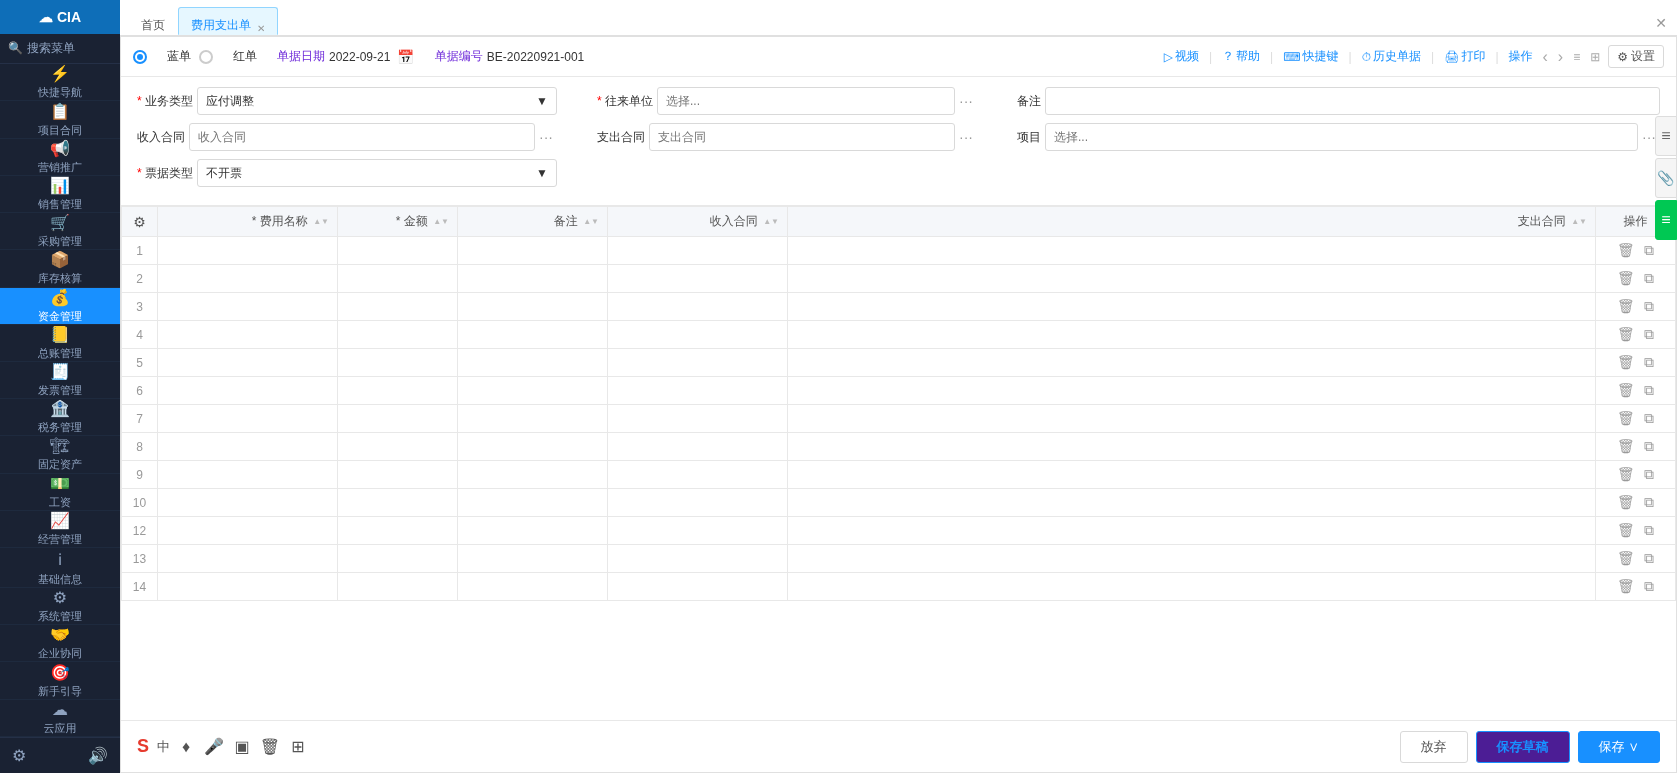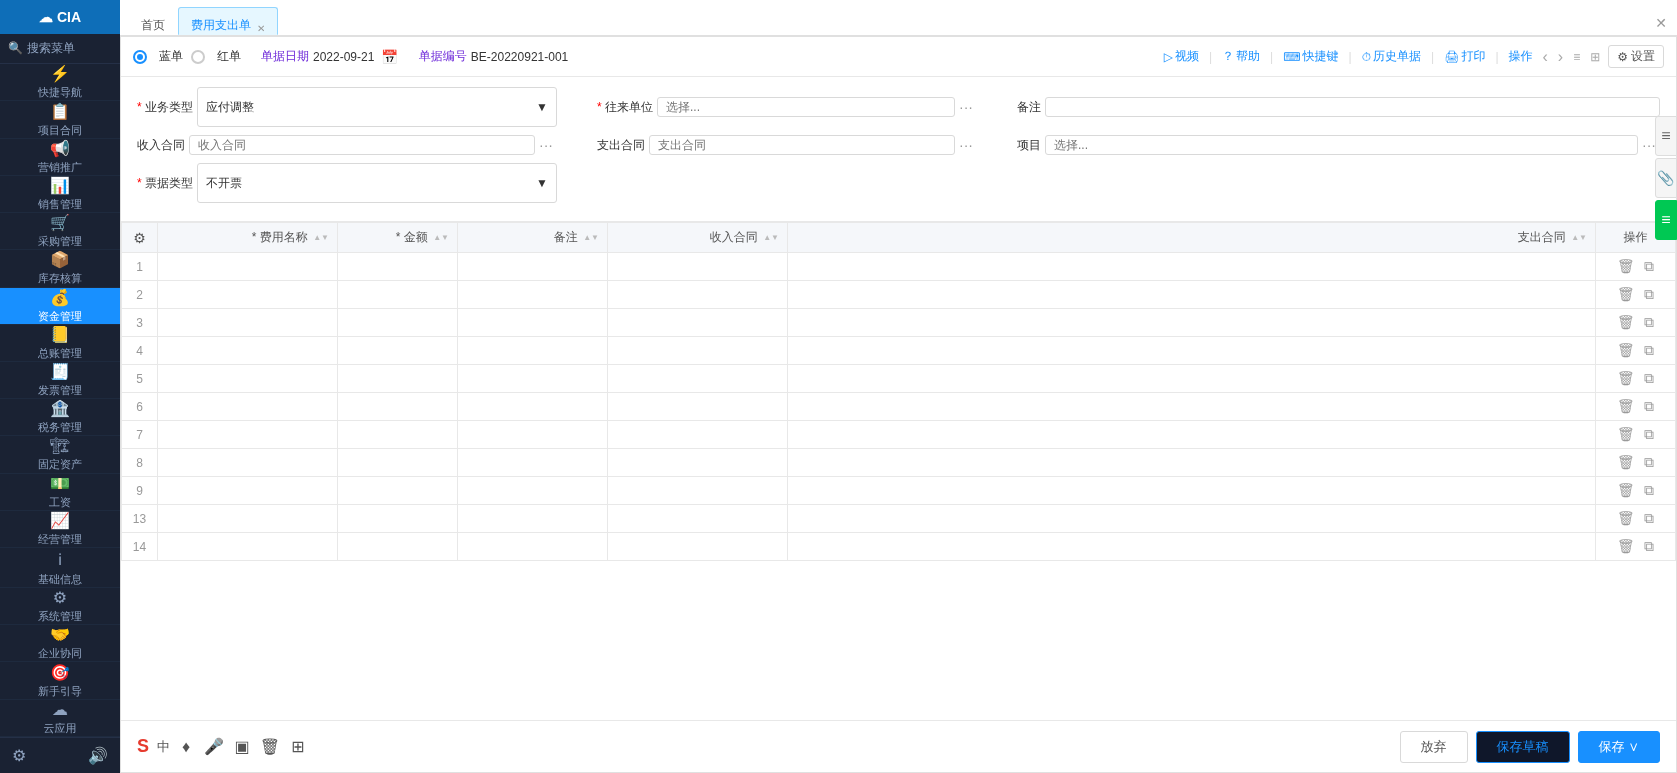--- a/index.html
+++ b/index.html
@@ -28,40 +28,40 @@
     
     .win-controls { margin-left: auto; display: flex; gap: 4px; align-items: center; margin-bottom: 4px; }
     .win-btn { width: 16px; height: 16px; display: flex; align-items: center; justify-content: center; cursor: pointer; font-size: 14px; color: #999; }
 
     
     .content { flex: 1; background: #fff; margin: 0; overflow: hidden; display: flex; flex-direction: column; border: 1px solid #e0e0e0; }
 
     
     .toolbar { height: 40px; background: #fff; display: flex; align-items: center; padding: 0 12px; border-bottom: 1px solid #e8e8e8; gap: 8px; flex-shrink: 0; }
     .radio-group { display: flex; align-items: center; gap: 8px; }
-    .radio-item { display: flex; align-items: center; gap: 12px; cursor: pointer; font-size: 12px; }
+    .radio-item { display: flex; align-items: center; gap: 20px; cursor: pointer; font-size: 12px; }
     .radio-dot { width: 14px; height: 14px; border-radius: 50%; border: 2px solid #1890ff; display: flex; align-items: center; justify-content: center; }
     .radio-dot.filled::after { content: ''; width: 6px; height: 6px; border-radius: 50%; background: #1890ff; display: block; }
     .radio-dot.empty { border-color: #ccc; }
     .toolbar-field { display: flex; align-items: center; gap: 4px; font-size: 12px; color: #555; margin-left: 12px; }
     .toolbar-field .label { color: #6d28d9; }
     .toolbar-field .value { color: #333; font-weight: 500; }
     .toolbar-actions { margin-left: auto; display: flex; align-items: center; gap: 10px; font-size: 12px; color: #1890ff; }
     .toolbar-actions span { cursor: pointer; display: flex; align-items: center; gap: 2px; }
     .settings-btn { background: none; border: 1px solid #d9d9d9; border-radius: 3px; padding: 2px 8px; font-size: 12px; cursor: pointer; color: #555; display: flex; align-items: center; gap: 3px; }
 
     
     .form-area { padding: 10px 16px; border-bottom: 1px solid #e8e8e8; flex-shrink: 0; }
     .form-row { display: flex; align-items: center; margin-bottom: 8px; gap: 0; }
     .form-field { display: flex; align-items: center; flex: 1; min-width: 0; }
     .form-label { font-size: 12px; color: #333; white-space: nowrap; min-width: fit-content; padding-right: 4px; }
     .form-label.required::before { content: '* '; color: red; }
-    .form-input { flex: 1; height: 20px; border: 1px solid #d9d9d9; border-radius: 3px; padding: 0 8px; font-size: 12px; color: #333; background: #fff; min-width: 0; }
+    .form-input { flex: 1; height: 28px; border: 1px solid #d9d9d9; border-radius: 3px; padding: 0 8px; font-size: 12px; color: #333; background: #fff; min-width: 0; }
     .form-input.placeholder { color: #bbb; }
-    .form-select { flex: 1; height: 40px; border: 1px solid #d9d9d9; border-radius: 3px; padding: 0 8px; font-size: 12px; background: #fff; display: flex; align-items: center; justify-content: space-between; cursor: pointer; }
+    .form-select { flex: 1; height: 28px; border: 1px solid #d9d9d9; border-radius: 3px; padding: 0 8px; font-size: 12px; background: #fff; display: flex; align-items: center; justify-content: space-between; cursor: pointer; }
     .form-dots { color: #999; font-size: 14px; cursor: pointer; padding: 0 4px; }
     .form-divider { width: 40px; }
 
     
     .table-container { flex: 1; overflow: auto; }
     table { width: 100%; border-collapse: collapse; table-layout: fixed; }
     thead tr { background: #f5f7fa; }
     thead th { border: 1px solid #e8e8e8; padding: 6px 8px; font-size: 12px; font-weight: 500; color: #555; text-align: right; position: relative; }
     thead th .sort-arrows { display: inline-flex; flex-direction: column; margin-left: 2px; font-size: 8px; color: #bbb; vertical-align: middle; }
     tbody tr { background: #fff; }
@@ -72,21 +72,21 @@
     .subtotal-row { background: #fef9e7 !important; }
     .subtotal-row td { color: #333; font-weight: 500; }
 
     
     .bottom-bar { height: 52px; background: #fff; border-top: 1px solid #e8e8e8; display: flex; align-items: center; justify-content: space-between; padding: 0 16px; flex-shrink: 0; }
     .bottom-tools { display: flex; align-items: center; gap: 4px; }
     .bottom-tool-icon { width: 24px; height: 24px; display: flex; align-items: center; justify-content: center; cursor: pointer; font-size: 16px; color: #555; }
     .bottom-actions { display: flex; gap: 8px; }
     .btn { height: 32px; padding: 0 20px; border-radius: 3px; font-size: 13px; cursor: pointer; border: 1px solid #d9d9d9; }
     .btn-default { background: #fff; color: #555; }
-    .btn-save-draft { background: #0f172a; color: #1890ff; border-color: #1890ff; }
+    .btn-save-draft { background: #4c1d95; color: #1890ff; border-color: #1890ff; font-weight: bold; }
     .btn-save { background: #1890ff; color: #fff; border-color: #1890ff; display: flex; align-items: center; gap: 4px; }
 
     .gear-icon-header { font-size: 14px; color: #555; }
 
     .col-icon { width: 36px; text-align: center; }
     .col-name { width: 180px; }
     .col-amount { width: 120px; }
     .col-note { width: 150px; }
     .col-income { width: 180px; }
     .col-ops { width: 80px; text-align: center; }
@@ -437,20 +437,44 @@
     <td></td>
     <td></td>
     <td></td>
     <td></td>
     <td class="ops-col">
       <button class="op-btn">🗑</button>
       <button class="op-btn">⧉</button>
     </td>
   </tr>
               <tr>
+    <td class="row-num">10</td>
+    <td></td>
+    <td></td>
+    <td></td>
+    <td></td>
+    <td></td>
+    <td class="ops-col">
+      <button class="op-btn">🗑</button>
+      <button class="op-btn">⧉</button>
+    </td>
+  </tr>
+              <tr>
+    <td class="row-num">12</td>
+    <td></td>
+    <td></td>
+    <td></td>
+    <td></td>
+    <td></td>
+    <td class="ops-col">
+      <button class="op-btn">🗑</button>
+      <button class="op-btn">⧉</button>
+    </td>
+  </tr>
+              <tr>
     <td class="row-num">13</td>
     <td></td>
     <td></td>
     <td></td>
     <td></td>
     <td></td>
     <td class="ops-col">
       <button class="op-btn">🗑</button>
       <button class="op-btn">⧉</button>
     </td>

